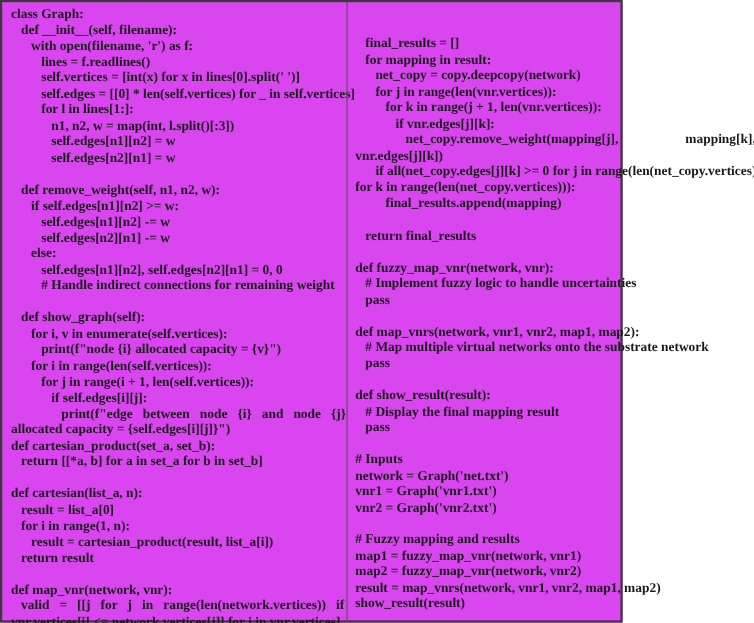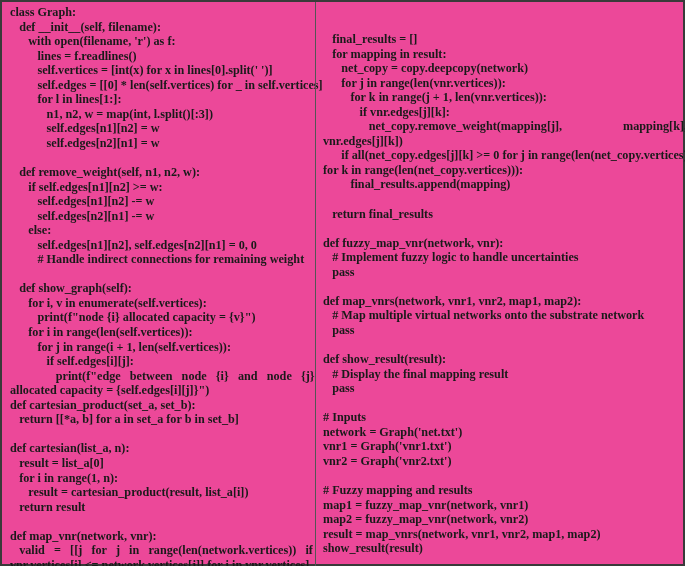--- a/index.html
+++ b/index.html
@@ -1,22 +1,22 @@
 <!DOCTYPE html>
 <html><head>
 <meta charset="utf-8">
 <style>
   html, body { margin: 0; padding: 0; background: #ffffff; }
   body { width: 685px; height: 566px; overflow: hidden; }
   .frame {
     position: absolute; left: 0; top: 0;
-    width: 685px; height: 566px;
+    width: 566px; height: 566px;
     box-sizing: border-box;
     border: 2px solid #3a3a3a;
-    background: #ec4899;
+    background: #d946ef;
   }
   .divider {
     position: absolute; left: 313px; top: 0; width: 1px; height: 564px;
     background: #555555;
   }
   .col {
     position: absolute;
     font-family: "Liberation Serif", serif;
     font-weight: bold;
     font-size: 12.2px;

